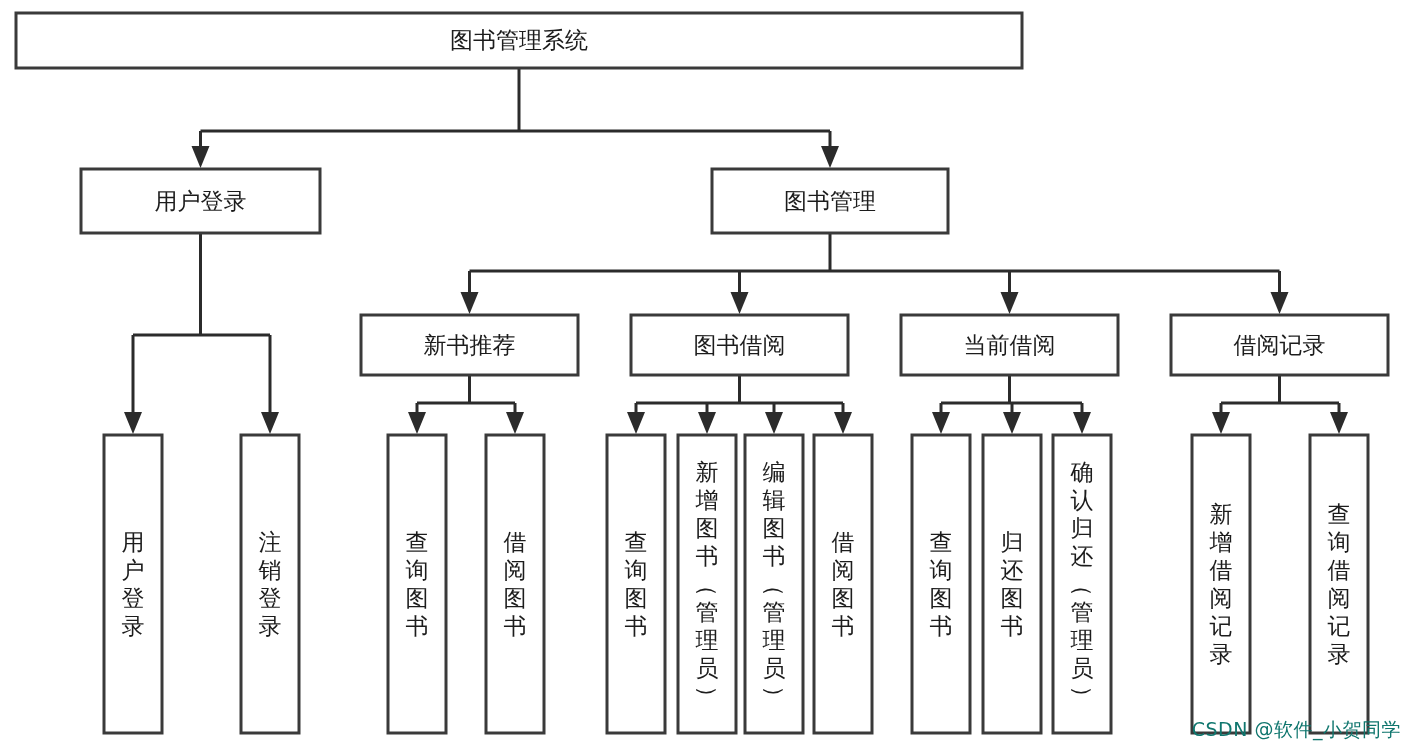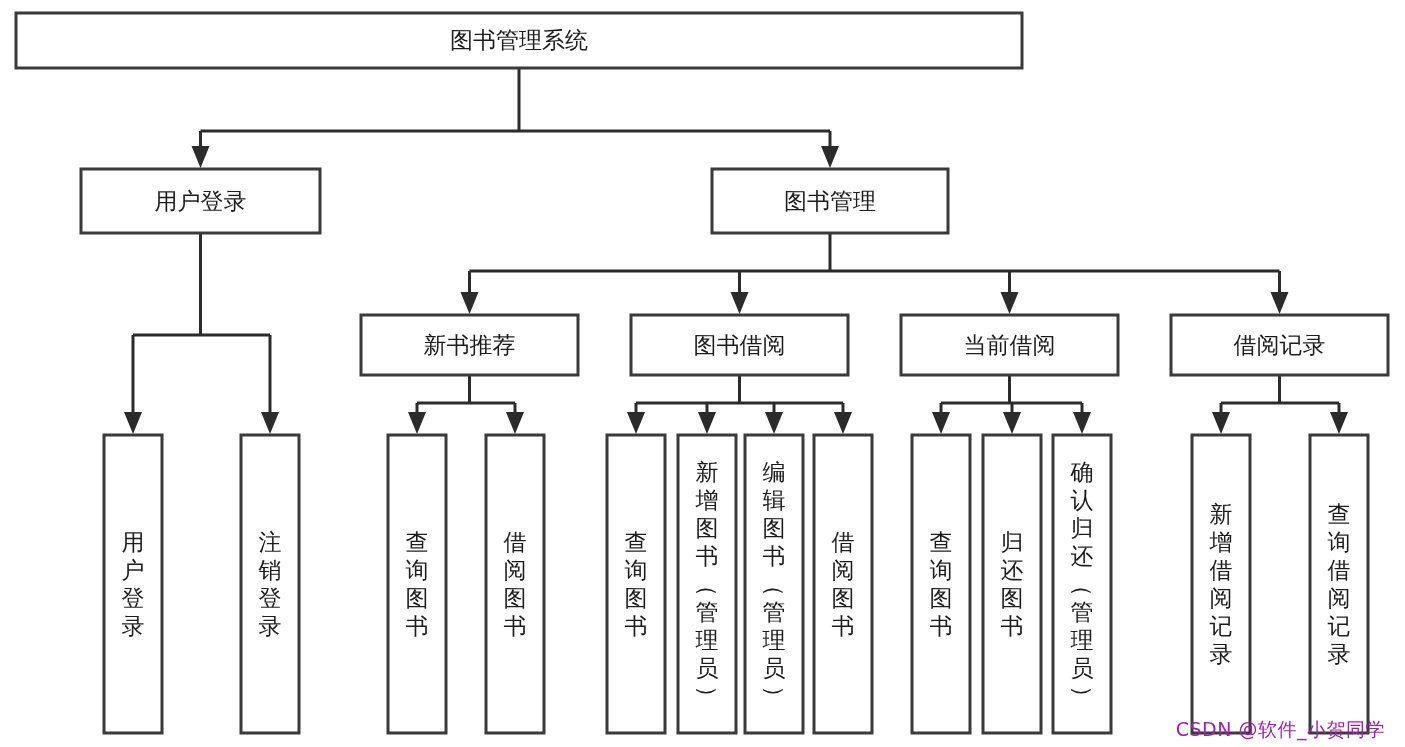--- a/index.html
+++ b/index.html
@@ -47,25 +47,25 @@
     stroke: #2b2b2b;
     stroke-width: 3;
     fill: none;
   }
   .arrow-head {
     fill: #2b2b2b;
     stroke: none;
   }
   .watermark {
     position: absolute;
-    right: 20px;
+    right: 4px;
     bottom: 4px;
     font-family: "DejaVu Sans", "Liberation Sans", sans-serif;
     font-size: 19px;
-    color: #a21caf;
+    color: #0f766e;
     white-space: nowrap;
     letter-spacing: 0.5px;
   }
 </style>
 </head>
 <body>
 
 <div id="chart-root">
   <svg class="diagram" viewBox="0 0 1405 747" xmlns="http://www.w3.org/2000/svg">
     <defs>

